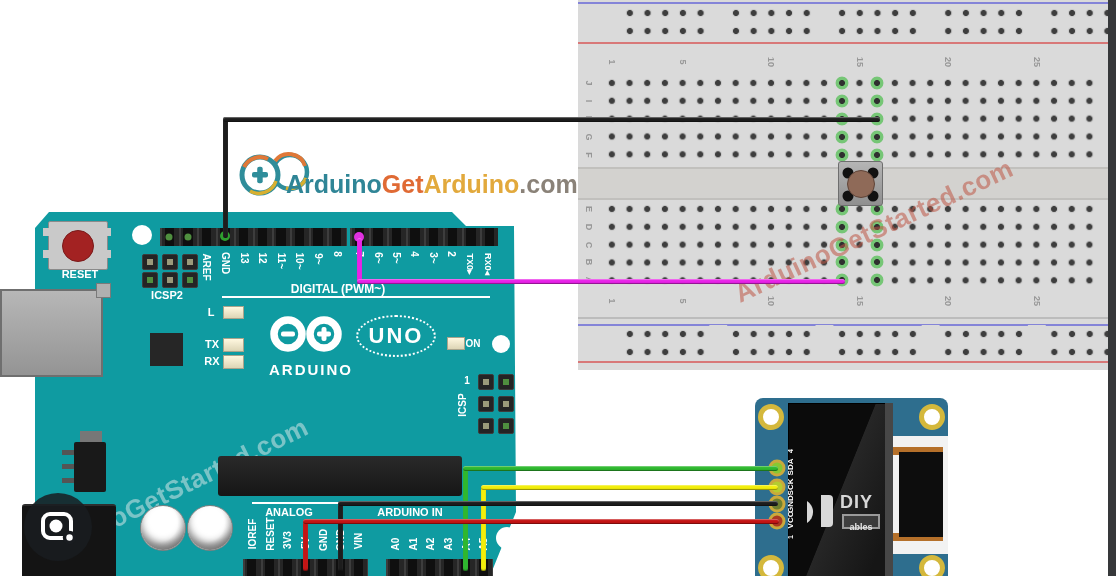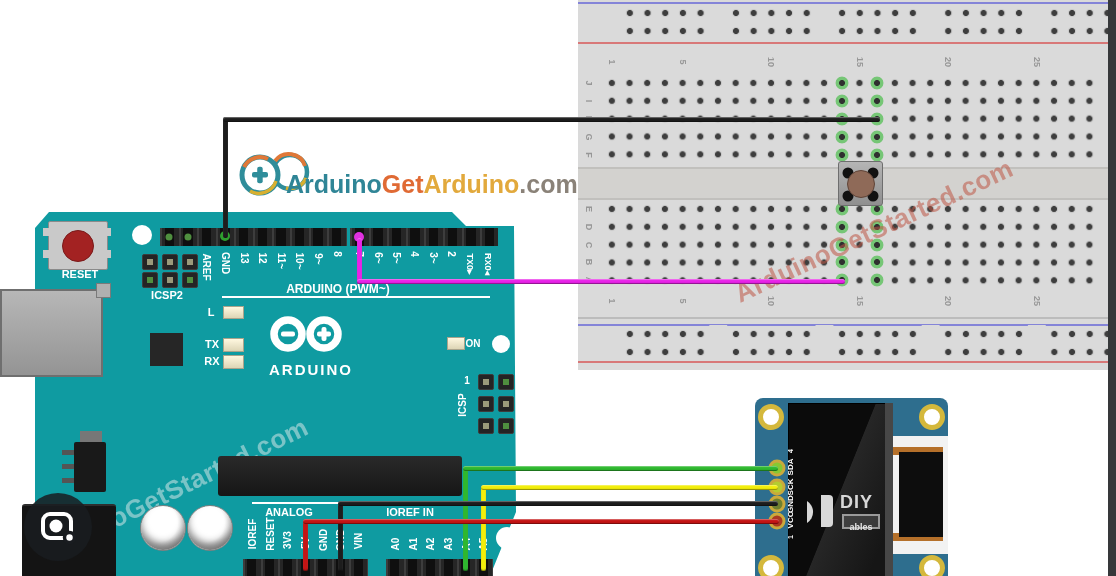--- a/index.html
+++ b/index.html
@@ -161,41 +161,44 @@
   <span class="lab r90" style="left:337px;top:254px;font-size:10px;">8</span>
   <span class="lab r90" style="left:359px;top:254px;font-size:10px;">7</span>
   <span class="lab r90" style="left:378px;top:258px;font-size:10px;">6~</span>
   <span class="lab r90" style="left:396px;top:258px;font-size:10px;">5~</span>
   <span class="lab r90" style="left:414px;top:254px;font-size:10px;">4</span>
   <span class="lab r90" style="left:433px;top:258px;font-size:10px;">3~</span>
   <span class="lab r90" style="left:451px;top:254px;font-size:10px;">2</span>
   <span class="lab r90" style="left:470px;top:264px;font-size:9px;">TX0▸</span>
   <span class="lab r90" style="left:488px;top:264px;font-size:9px;">RX0◂</span>
 
-  <span class="lab" style="left:338px;top:289px;font-size:12px;">ARDUINO (PWM~)</span>
+  <span class="lab" style="left:338px;top:289px;font-size:12px;">DIGITAL (PWM~)</span>
   <div class="ab" style="left:222px;top:296px;width:268px;height:2px;background:#fff;"></div>
 
   <span class="lab" style="left:211px;top:312px;font-size:11px;">L</span>
   <div class="led" style="left:223px;top:306px;width:19px;height:11px;"></div>
   <span class="lab" style="left:212px;top:344px;font-size:11px;">TX</span>
   <div class="led" style="left:223px;top:338px;width:19px;height:12px;"></div>
   <span class="lab" style="left:212px;top:361px;font-size:11px;">RX</span>
   <div class="led" style="left:223px;top:355px;width:19px;height:12px;"></div>
   <div class="led" style="left:447px;top:337px;width:16px;height:11px;"></div>
   <span class="lab" style="left:473px;top:343px;font-size:10px;">ON</span>
 
   <div class="ab" style="left:150px;top:333px;width:33px;height:33px;background:#262626;"></div>
 
   <svg class="ab" style="left:266px;top:312px;" width="92" height="46" viewBox="0 0 92 46">
     <circle cx="22" cy="22" r="14" fill="none" stroke="#fff" stroke-width="7.5"></circle>
     <circle cx="58" cy="22" r="14" fill="none" stroke="#fff" stroke-width="7.5"></circle>
     <rect x="15" y="19.5" width="14" height="5" rx="2" fill="#fff"></rect>
     <rect x="51" y="19.5" width="14" height="5" rx="2" fill="#fff"></rect>
     <rect x="55.5" y="15" width="5" height="14" rx="2" fill="#fff"></rect>
   </svg>
+  <div class="ab" style="left:356px;top:315px;width:80px;height:42px;border:2px dotted #fff;border-radius:50%;box-sizing:border-box;text-align:center;">
+    <span style="color:#fff;font-weight:bold;font-size:22px;line-height:38px;letter-spacing:2px;">UNO</span>
+  </div>
   <span class="lab" style="left:311px;top:369px;font-size:15px;letter-spacing:2px;">ARDUINO</span>
 
   <span class="lab" style="left:467px;top:380px;font-size:10px;">1</span>
   <div class="icsppin" style="left:478px;top:374px;">
       <i style="background:#9a9a7a;"></i>
     </div>
   <div class="icsppin" style="left:498px;top:374px;">
       <i style="background:#4f8f3f;"></i>
     </div>
   <div class="icsppin" style="left:478px;top:396px;">
@@ -221,21 +224,21 @@
   <div class="ab" style="left:218px;top:456px;width:244px;height:40px;background:linear-gradient(#2a2a2a,#161616);border-radius:3px;"></div>
 
   <div class="ab" style="left:140px;top:505px;width:44px;height:44px;border-radius:50%;border:1px solid #808080;background:radial-gradient(circle at 40% 38%,#fff 50%,#e2e2e2 68%,#9a9a9a 100%);box-shadow:inset 0 -7px 7px rgba(30,30,30,.5);"></div>
   <div class="ab" style="left:187px;top:505px;width:44px;height:44px;border-radius:50%;border:1px solid #808080;background:radial-gradient(circle at 40% 38%,#fff 50%,#e2e2e2 68%,#9a9a9a 100%);box-shadow:inset 0 -7px 7px rgba(30,30,30,.5);"></div>
 
   <div class="ab" style="left:22px;top:504px;width:94px;height:72px;background:#141414;border-radius:3px;border-top:2px solid #2e2e2e;"></div>
 
   <div class="ab" style="left:252px;top:502px;width:116px;height:2px;background:#fff;"></div>
   <div class="ab" style="left:354px;top:502px;width:112px;height:2px;background:#fff;"></div>
   <span class="lab" style="left:289px;top:512px;font-size:11px;">ANALOG</span>
-  <span class="lab" style="left:410px;top:512px;font-size:11px;">IOREF IN</span>
+  <span class="lab" style="left:410px;top:512px;font-size:11px;">ARDUINO IN</span>
 
   <span class="lab rm90" style="left:252px;top:534px;font-size:10px;">IOREF</span>
   <span class="lab rm90" style="left:270px;top:534px;font-size:10px;">RESET</span>
   <span class="lab rm90" style="left:287px;top:540px;font-size:10px;">3V3</span>
   <span class="lab rm90" style="left:305px;top:543px;font-size:10px;">5V</span>
   <span class="lab rm90" style="left:323px;top:540px;font-size:10px;">GND</span>
   <span class="lab rm90" style="left:340px;top:540px;font-size:10px;">GND</span>
   <span class="lab rm90" style="left:358px;top:541px;font-size:10px;">VIN</span>
   <span class="lab rm90" style="left:395px;top:544px;font-size:10px;">A0</span>
   <span class="lab rm90" style="left:413px;top:544px;font-size:10px;">A1</span>

